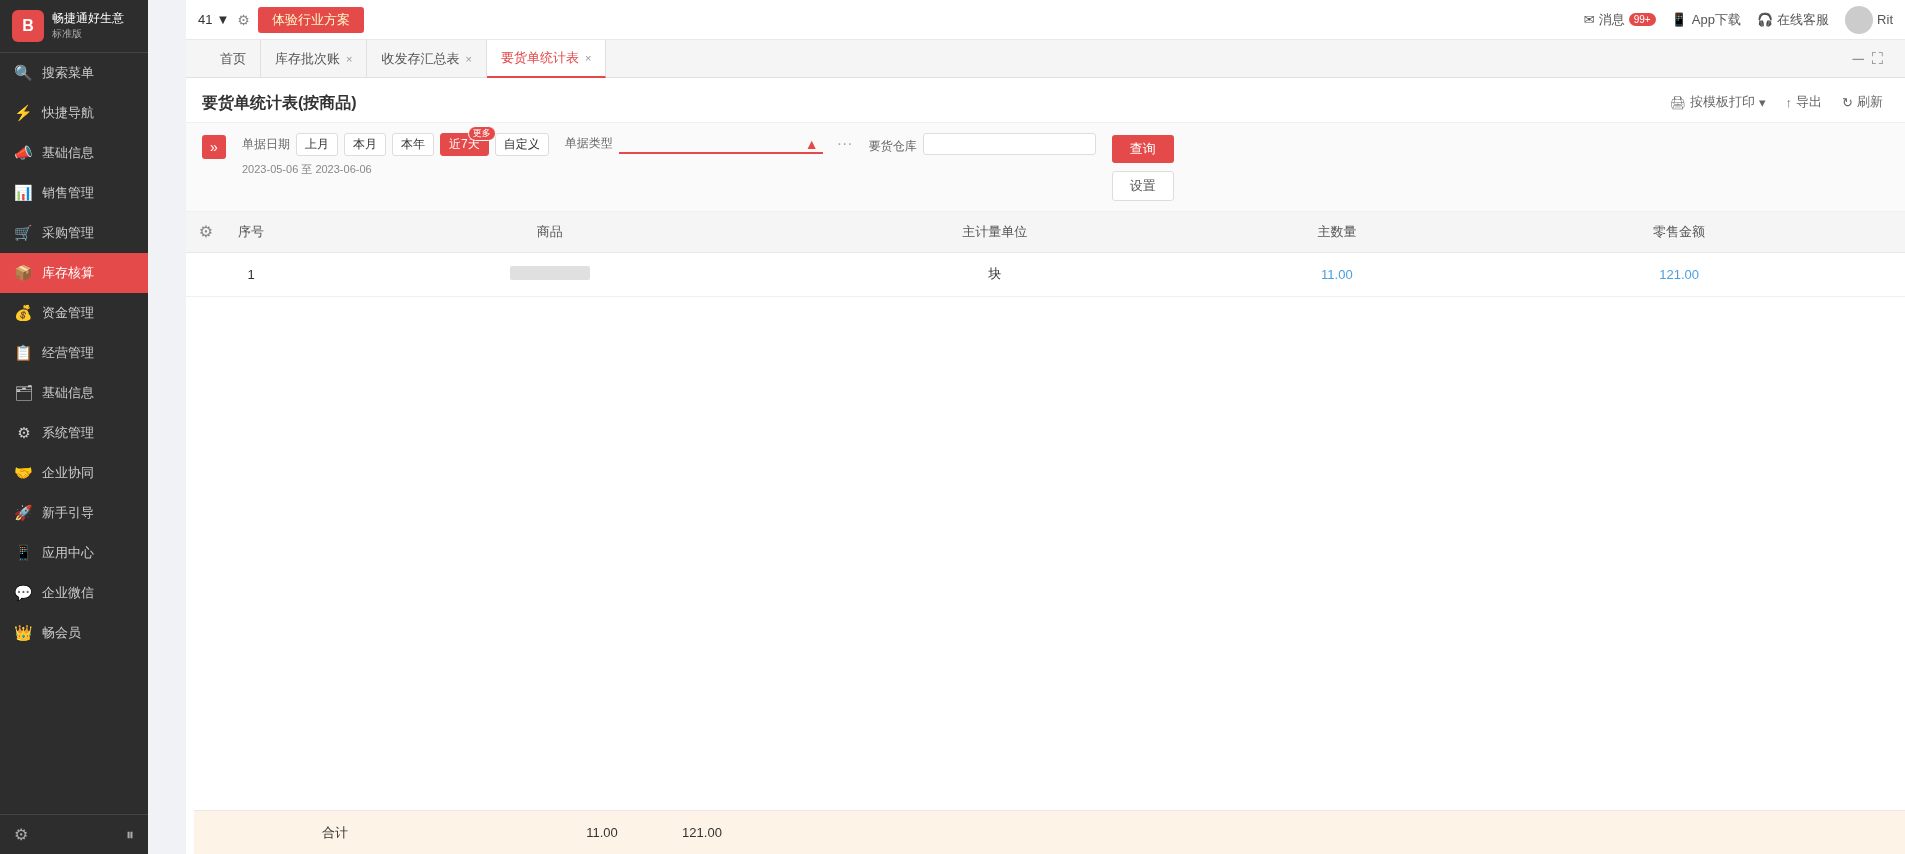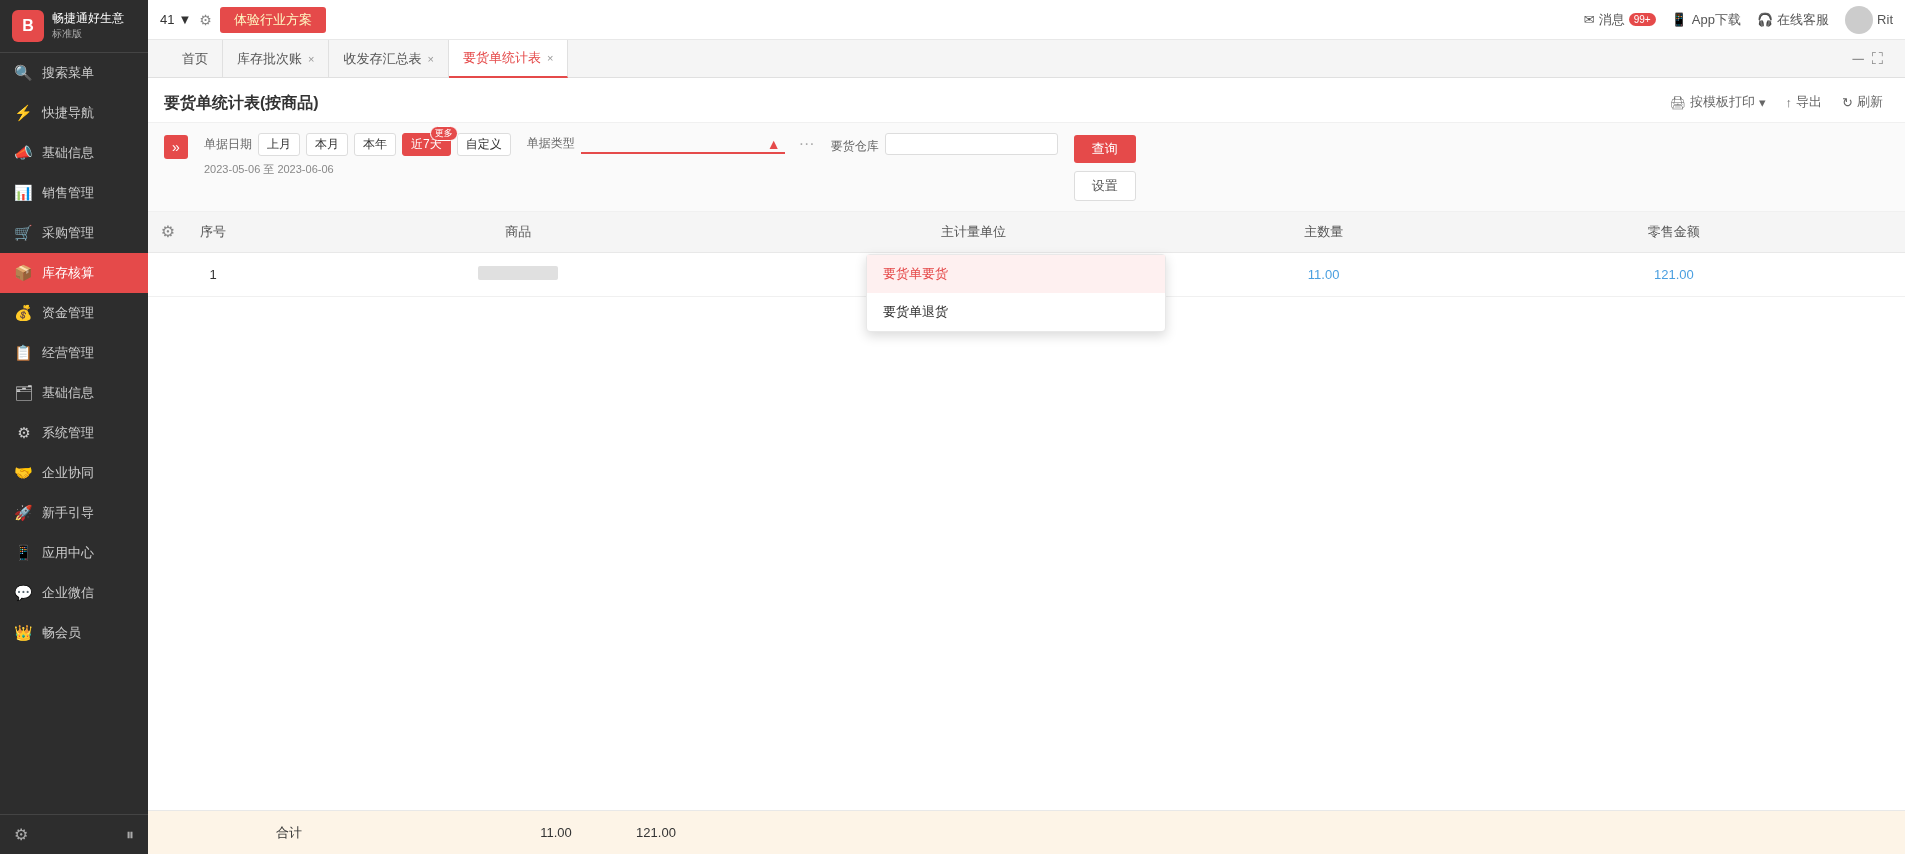--- a/index.html
+++ b/index.html
@@ -60,20 +60,21 @@
       padding: 10px 14px;
     }
     .sidebar-bottom-icon { color: #aaa; font-size: 16px; cursor: pointer; }
 
     
     .main {
       flex: 1;
       display: flex;
       flex-direction: column;
       overflow: hidden;
+      margin-left: 38px;
     }
 
     
     .topbar {
       height: 40px;
       background: #fff;
       display: flex;
       align-items: center;
       padding: 0 12px;
       border-bottom: 1px solid #e8e8e8;
@@ -539,28 +540,20 @@
         <span class="filter-warehouse-label">要货仓库</span>
         <input class="filter-warehouse-input" value="" style="">
       </div>
 
       <div style="display:flex;flex-direction:column;gap:4px;align-self:flex-start;">
         <button class="query-btn">查询</button>
         <button class="set-btn">设置</button>
       </div>
     </div>
 
-    <div class="dropdown-overlay">
-      <div class="dropdown-item selected">
-        <span>要货单要货</span>
-      </div>
-      <div class="dropdown-item">
-        <span>要货单退货</span>
-      </div>
-    </div>
 
     <div class="table-wrapper">
       <table>
         <thead>
           <tr>
             <th class="col-settings">
               <span class="gear-icon">⚙</span>
             </th>
             <th class="col-seq">序号</th>
             <th class="col-product">商品</th>
@@ -583,21 +576,21 @@
             </td>
             <td class="col-amount">
               <span class="link-text">121.00</span>
             </td>
             <td></td>
           </tr>
         </tbody>
       </table>
     </div>
 
-    <div style="position:absolute;bottom:0;left:0;right:0;">
+    <div style="position:absolute;bottom:0;left:8px;right:0;">
       <div class="table-footer">
         <div class="footer-seq"></div>
         <div style="width:40px;"></div>
         <div class="footer-label">合计</div>
         <div style="min-width:100px;"></div>
         <div class="footer-qty">11.00</div>
         <div class="footer-amount">121.00</div>
       </div>
     </div>
 

